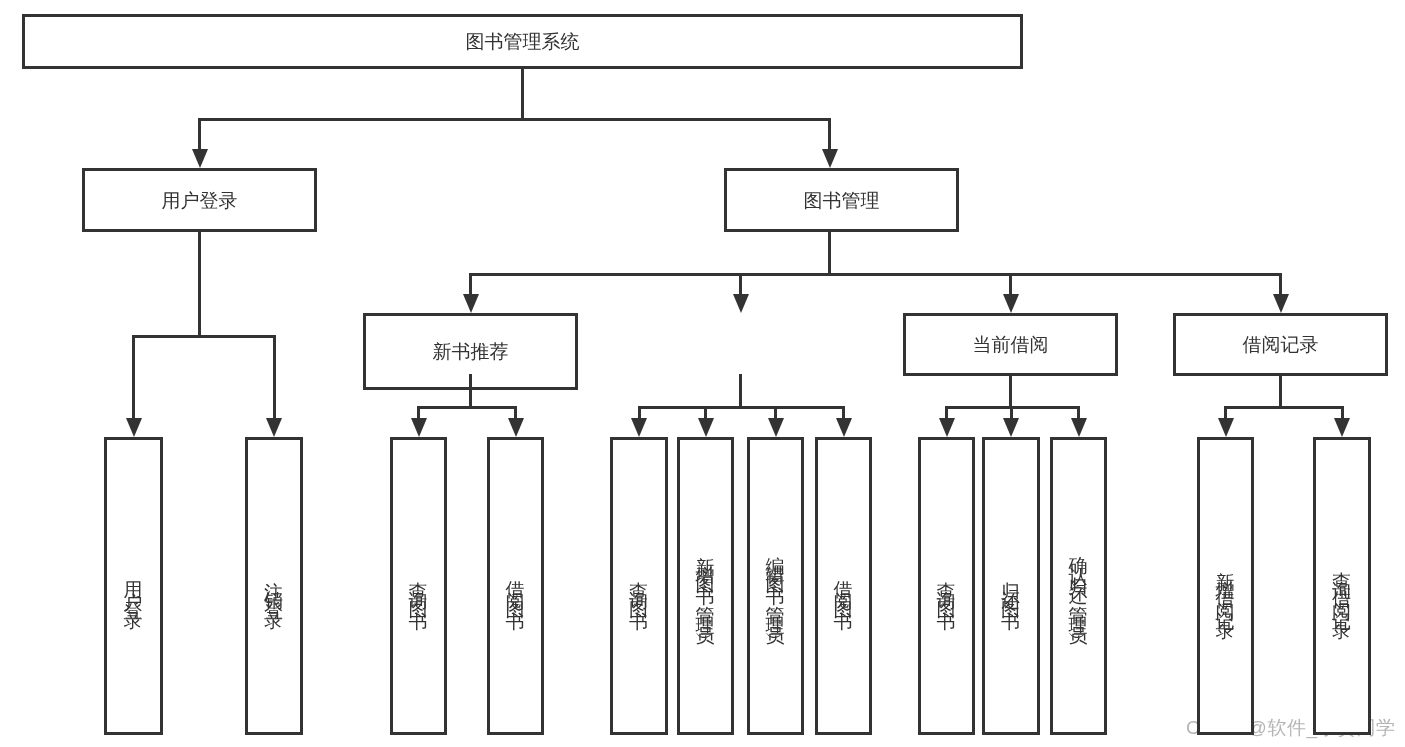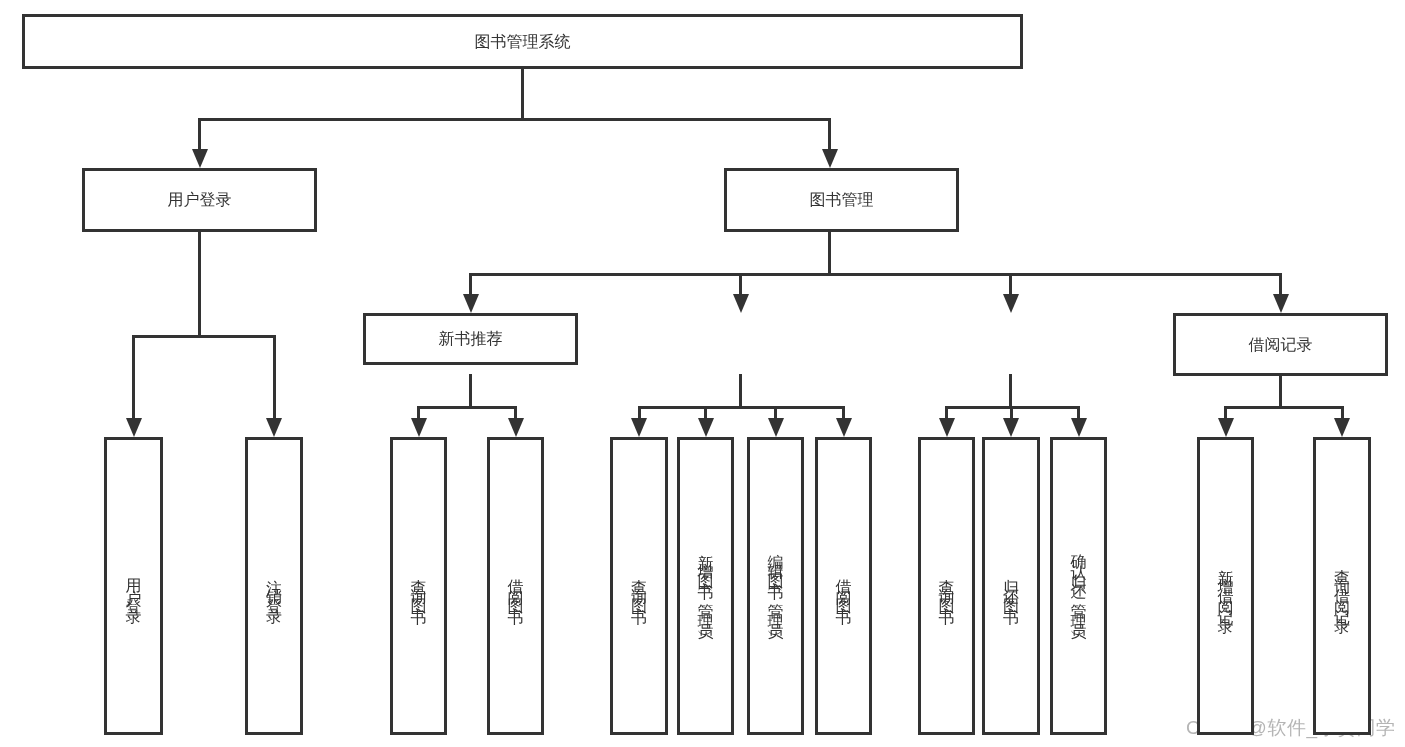--- a/index.html
+++ b/index.html
@@ -7,21 +7,21 @@
     position:relative;width:1405px;height:747px;overflow:hidden;
     background:var(--bg,#ffffff);
     font-family:"Liberation Sans","DejaVu Sans",sans-serif;
     color:var(--text,#333333);
   }
   .node{
     position:absolute;box-sizing:border-box;
     border:3px solid var(--border,#333333);
     background:#ffffff;
     display:flex;align-items:center;justify-content:center;
-    font-size:16px;line-height:1;white-space:nowrap;
+    font-size:19px;line-height:1;white-space:nowrap;
   }
   .node.v .vtext{
     writing-mode:vertical-rl;
     text-orientation:mixed;
     letter-spacing:10px;
   }
   .hline,.vline{position:absolute;background:var(--line,#333333);}
   .arrow{
     position:absolute;width:0;height:0;
     border-left:8px solid transparent;
@@ -41,22 +41,25 @@
   <div class="watermark">CSDN @软件_小贺同学</div>
 <div class="node h" style="left: 22px; top: 14px; width: 1001px; height: 55px;">
       <span class="htext">图书管理系统</span>
     </div>
     <div class="node h" style="left: 82px; top: 168px; width: 235px; height: 64px;">
       <span class="htext">用户登录</span>
     </div>
     <div class="node h" style="left: 712px; top: 168px; width: 235px; height: 64px; margin-left: 12px;">
       <span class="htext">图书管理</span>
     </div>
-    <div class="node h" style="left: 363px; top: 313px; width: 215px; height: 52px;">
+    <div class="node h" style="left: 363px; top: 313px; width: 215px; height: 77px;">
       <span class="htext">新书推荐</span>
+    </div>
+    <div class="node h" style="left: 903px; top: 313px; width: 215px; height: 63px;">
+      <span class="htext">当前借阅</span>
     </div>
     <div class="node h" style="left: 1173px; top: 313px; width: 215px; height: 63px;">
       <span class="htext">借阅记录</span>
     </div>
     <div class="node v" style="left: 104px; top: 437px; width: 59px; height: 298px;">
       <span class="vtext">用户登录</span>
     </div>
     <div class="node v" style="left: 245px; top: 437px; width: 58px; height: 298px;">
       <span class="vtext">注销登录</span>
     </div>

